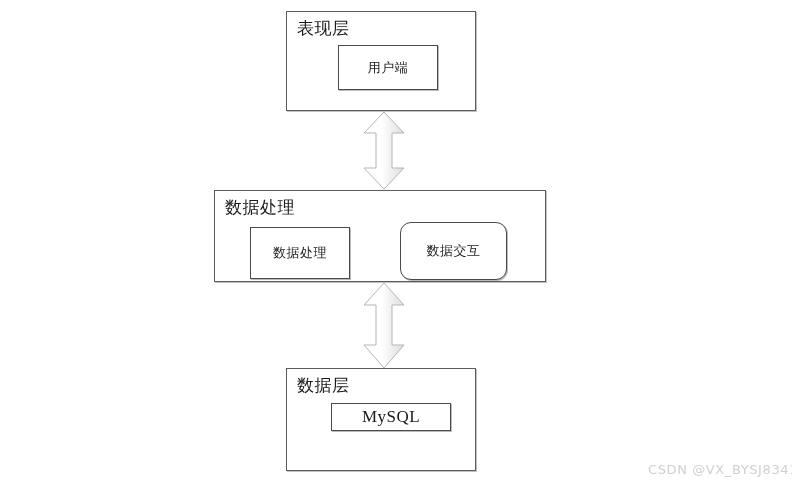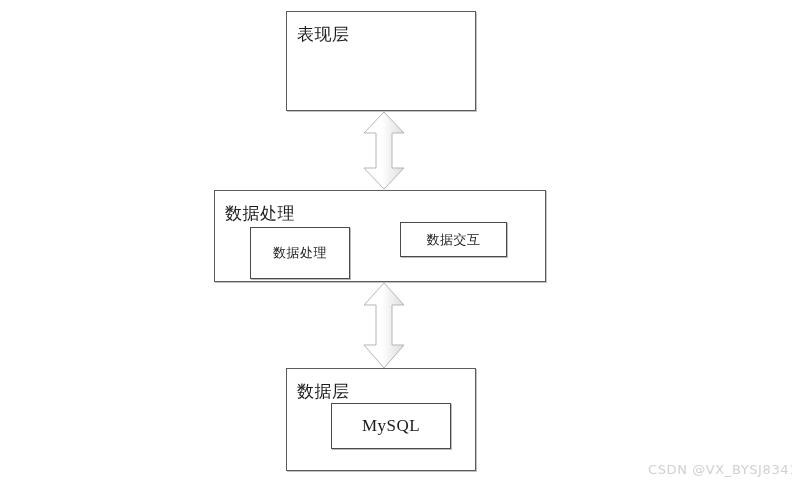--- a/index.html
+++ b/index.html
@@ -21,21 +21,21 @@
   .layer-box {
     position: absolute;
     box-sizing: border-box;
     background: #ffffff;
     border: 1px solid #5b5b5b;
     box-shadow: 1px 1px 0 0 rgba(120,120,120,0.45);
   }
   .layer-title {
     position: absolute;
     left: 10px;
-    top: 12px;
+    top: 6px;
     font-size: 17px;
     line-height: 22px;
     color: #1b1b1b;
     white-space: nowrap;
     letter-spacing: 0.5px;
   }
 
   
   .component-box {
     position: absolute;
@@ -77,60 +77,63 @@
     font-family: "DejaVu Sans", "Liberation Sans", sans-serif;
   }
 </style>
 </head>
 <body>
 
 <div id="canvas">
 
   <div class="layer-box" style="left:286px; top:11px; width:190px; height:100px;">
     <div class="layer-title">表现层</div>
+    <div class="component-box" style="left:51px; top:33px; width:100px; height:45px;">
+      <span class="component-label">用户端</span>
+    </div>
   </div>
 
   <div class="connector" style="left:362px; top:111px;">
     <svg width="44" height="79" viewBox="0 0 44 79">
       <defs>
         <linearGradient id="arrowGrad1" x1="0" y1="0" x2="1" y2="0">
           <stop offset="0%" stop-color="#ffffff"></stop>
           <stop offset="45%" stop-color="#ffffff"></stop>
           <stop offset="100%" stop-color="#dcdcdc"></stop>
         </linearGradient>
       </defs>
       <polygon points="22,1 42,22 30,22 30,57 42,57 22,78 2,57 14,57 14,22 2,22" fill="url(#arrowGrad1)" stroke="#b5b5b5" stroke-width="1"></polygon>
     </svg>
   </div>
 
   <div class="layer-box" style="left:214px; top:190px; width:332px; height:92px;">
     <div class="layer-title">数据处理</div>
     <div class="component-box" style="left:35px; top:36px; width:100px; height:52px;">
       <span class="component-label">数据处理</span>
     </div>
-    <div class="component-box" style="left:185px; top:31px; width:107px; height:35px;">
+    <div class="component-box" style="left:185px; top:31px; width:107px; height:58px;border-radius:11px;">
       <span class="component-label">数据交互</span>
     </div>
   </div>
 
   <div class="connector" style="left:362px; top:282px;">
     <svg width="44" height="87" viewBox="0 0 44 87">
       <defs>
         <linearGradient id="arrowGrad2" x1="0" y1="0" x2="1" y2="0">
           <stop offset="0%" stop-color="#ffffff"></stop>
           <stop offset="45%" stop-color="#ffffff"></stop>
           <stop offset="100%" stop-color="#dcdcdc"></stop>
         </linearGradient>
       </defs>
       <polygon points="22,1 42,23 30,23 30,63 42,63 22,86 2,63 14,63 14,23 2,23" fill="url(#arrowGrad2)" stroke="#b5b5b5" stroke-width="1"></polygon>
     </svg>
   </div>
 
   <div class="layer-box" style="left:286px; top:368px; width:190px; height:103px;">
     <div class="layer-title">数据层</div>
-    <div class="component-box" style="left:44px; top:34px; width:120px; height:46px;">
+    <div class="component-box" style="left:44px; top:34px; width:120px; height:28px;">
       <span class="component-label serif">MySQL</span>
     </div>
   </div>
 
   <div class="watermark" style="left:648px; top:462px;">CSDN @VX_BYSJ8341</div>
 
 </div>
 
 </body></html>

